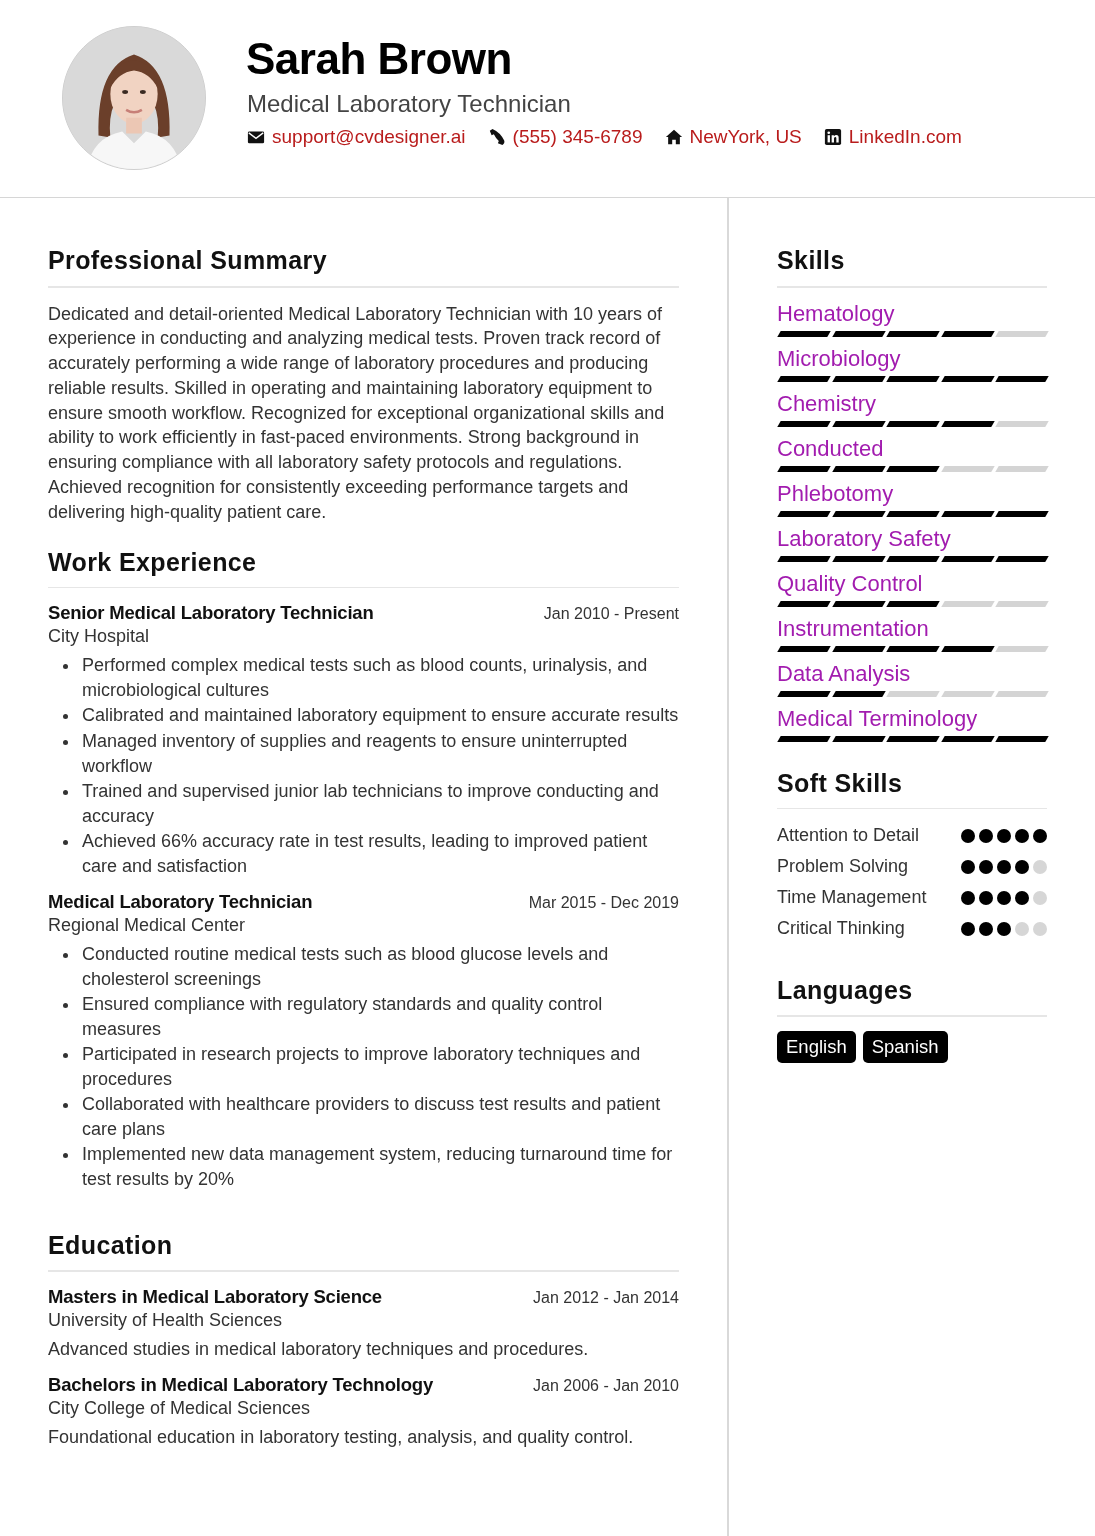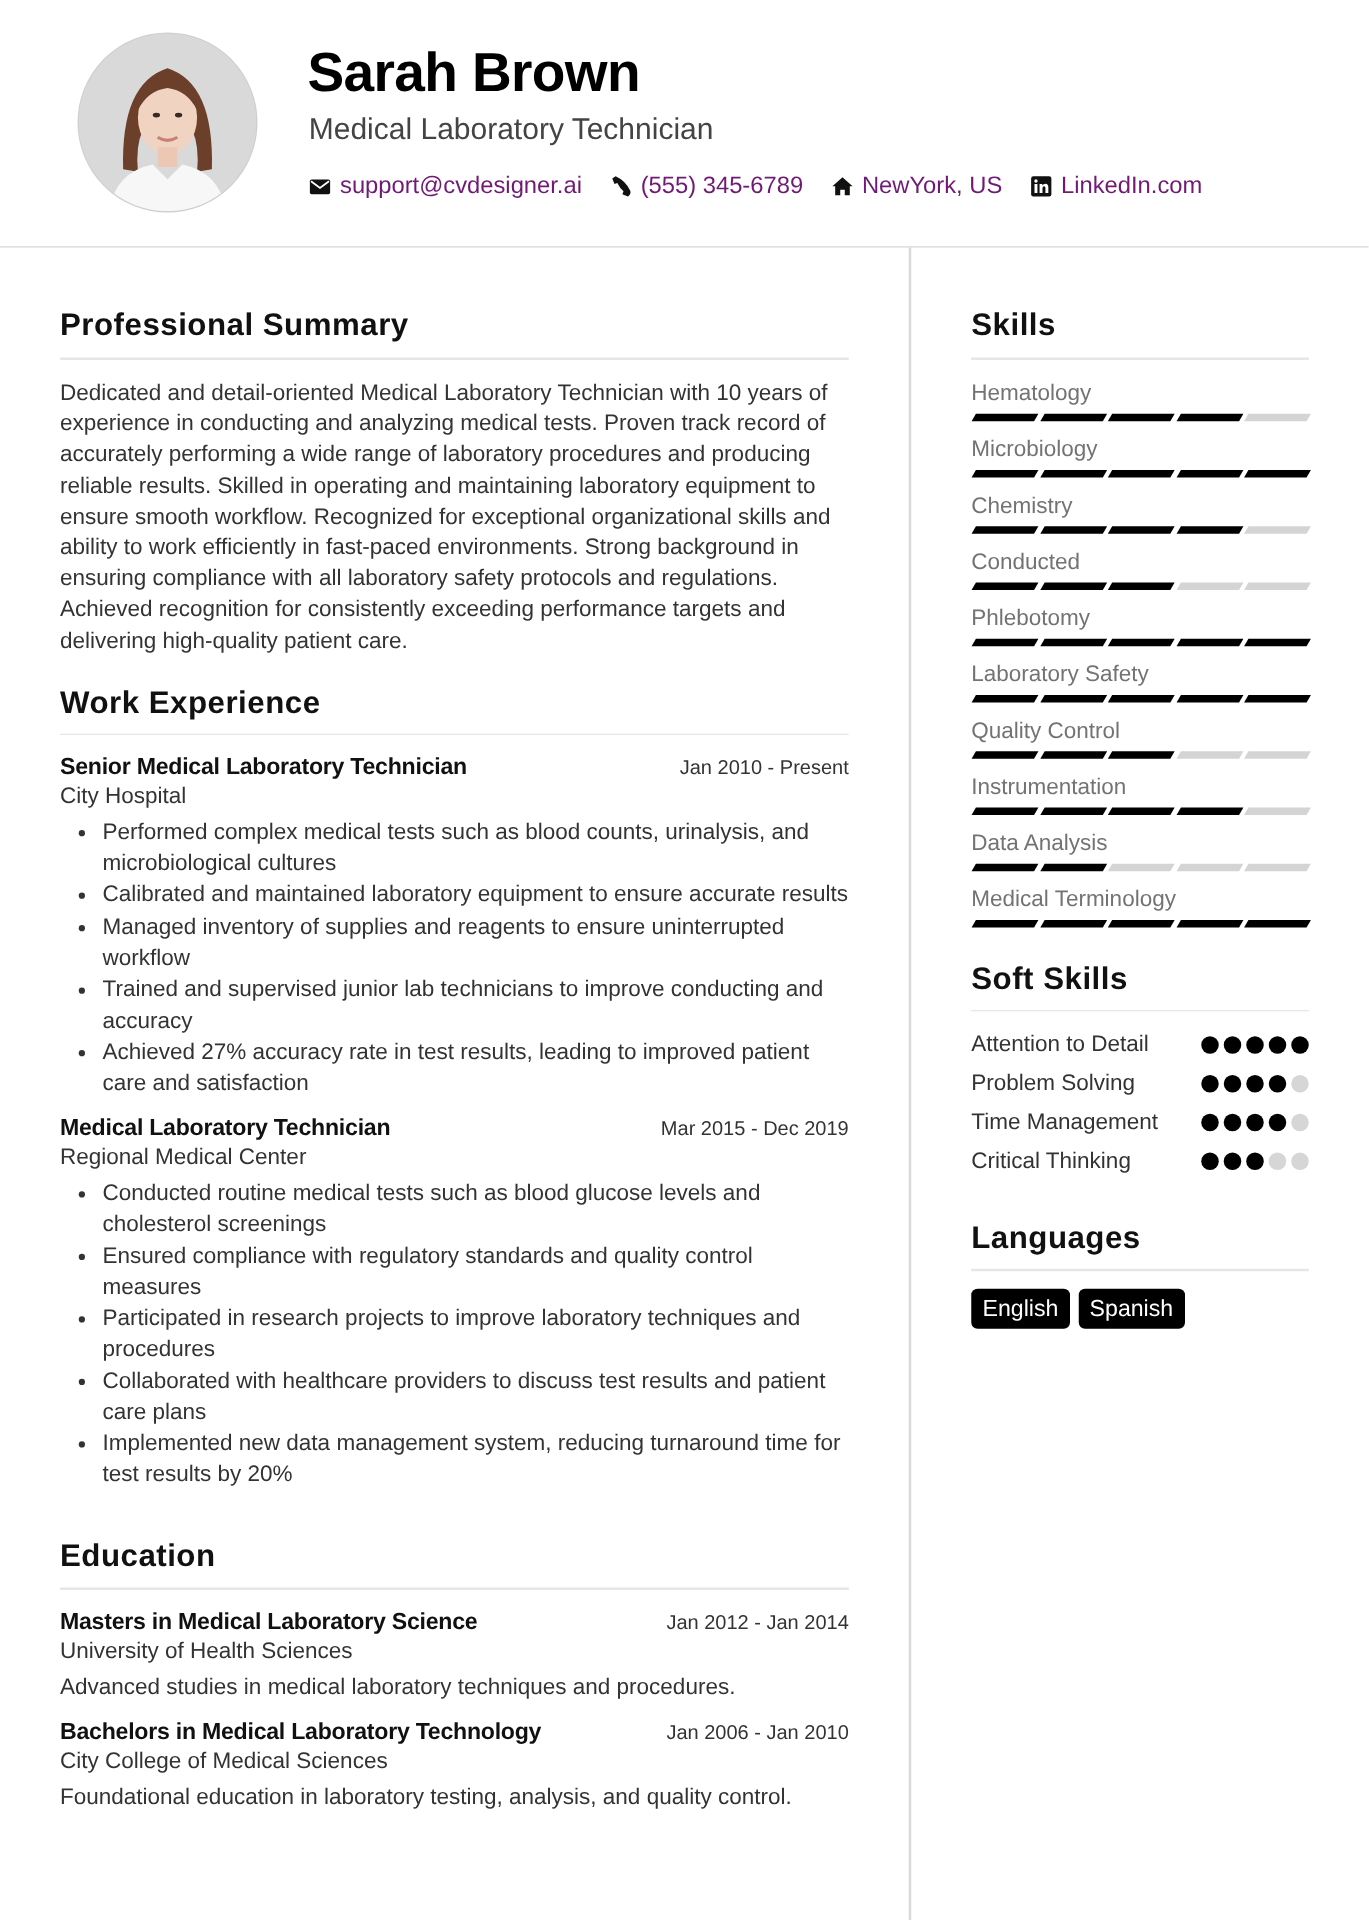--- a/index.html
+++ b/index.html
@@ -5,21 +5,21 @@
   * { box-sizing: border-box; margin: 0; padding: 0; }
   html, body { width: 1095px; height: 1536px; background: #ffffff; overflow: hidden; }
   body { font-family: "Liberation Sans", "DejaVu Sans", sans-serif; color: #222; position: relative; }
 
   
   .header { position: absolute; left: 0; top: 0; width: 1095px; height: 198px; border-bottom: 1.5px solid #d6d6d6; }
   .avatar { position: absolute; left: 62px; top: 26px; width: 144px; height: 144px; border-radius: 50%; background: #d9d9d9; overflow: hidden; border: 1px solid #cfcfcf; }
   .avatar svg { width: 100%; height: 100%; display: block; }
   .name { position: absolute; left: 246px; top: 34px; font-size: 44px; font-weight: bold; color: #000; letter-spacing: -0.5px; }
   .title { position: absolute; left: 247px; top: 90px; font-size: 24px; color: #444; }
-  .contacts { position: absolute; left: 247px; top: 138px; display: flex; align-items: center; font-size: 19px; color: #701a75; }
+  .contacts { position: absolute; left: 247px; top: 126px; display: flex; align-items: center; font-size: 19px; color: #b91c1c; }
   .contact { display: flex; align-items: center; margin-right: 22px; }
   .contact .ic { width: 18px; height: 18px; margin-right: 7px; display: inline-flex; align-items: center; justify-content: center; }
   .contact .ic svg { width: 18px; height: 18px; }
 
   
   .divider-v { position: absolute; left: 727px; top: 198px; width: 1.5px; height: 1338px; background: #d9d9d9; }
   .left { position: absolute; left: 48px; top: 230px; width: 631px; }
   .right { position: absolute; left: 777px; top: 230px; width: 270px; }
 
   .sec-title { font-size: 25px; font-weight: bold; color: #111; letter-spacing: 0.4px; height: 46px; line-height: 62px; }
@@ -33,21 +33,21 @@
   .job-date { font-size: 16px; color: #333; }
   .job-org { font-size: 18px; color: #333; margin-top: 2px; }
   .bullets { list-style: none; margin-top: 6px; }
   .bullets li { position: relative; padding-left: 34px; font-size: 18px; line-height: 24.8px; color: #333; margin-bottom: 0.6px; }
   .bullets li::before { content: ""; position: absolute; left: 15px; top: 11px; width: 5px; height: 5px; border-radius: 50%; background: #333; }
 
   .edu-desc { font-size: 18px; color: #333; margin-top: 8px; }
 
   
   .skill { margin-bottom: 0; }
-  .skill-name { font-size: 18px; color: #737373; height: 27px; line-height: 24px; }
+  .skill-name { font-size: 22px; color: #a21caf; height: 27px; line-height: 24px; }
   .bars { display: flex; gap: 5px; height: 6px; margin-top: 2px; margin-bottom: 10px; padding-left: 2px; }
   .bar { width: 50px; height: 6px; transform: skewX(-30deg); background: #d4d4d4; }
   .bar.on { background: #000; }
 
   .soft { display: flex; justify-content: space-between; }
   .soft-name { font-size: 18px; line-height: 25px; color: #333; width: 170px; }
   .dots { display: flex; gap: 4px; padding-top: 6px; }
   .dot { width: 14px; height: 14px; border-radius: 50%; background: #d6d6d6; }
   .dot.on { background: #000; }
 
@@ -130,21 +130,21 @@
       <div class="job-head">
         <span class="job-title">Senior Medical Laboratory Technician</span>
         <span class="job-date">Jan 2010 - Present</span>
       </div>
       <div class="job-org">City Hospital</div>
       <ul class="bullets">
         <li>Performed complex medical tests such as blood counts, urinalysis, and microbiological cultures</li>
         <li>Calibrated and maintained laboratory equipment to ensure accurate results</li>
         <li>Managed inventory of supplies and reagents to ensure uninterrupted workflow</li>
         <li>Trained and supervised junior lab technicians to improve conducting and accuracy</li>
-        <li>Achieved 27% accuracy rate in test results, leading to improved patient care and satisfaction</li>
+        <li>Achieved 66% accuracy rate in test results, leading to improved patient care and satisfaction</li>
       </ul>
     </div>
 
     <div class="job" style="margin-top:12px;">
       <div class="job-head">
         <span class="job-title">Medical Laboratory Technician</span>
         <span class="job-date">Mar 2015 - Dec 2019</span>
       </div>
       <div class="job-org">Regional Medical Center</div>
       <ul class="bullets">

